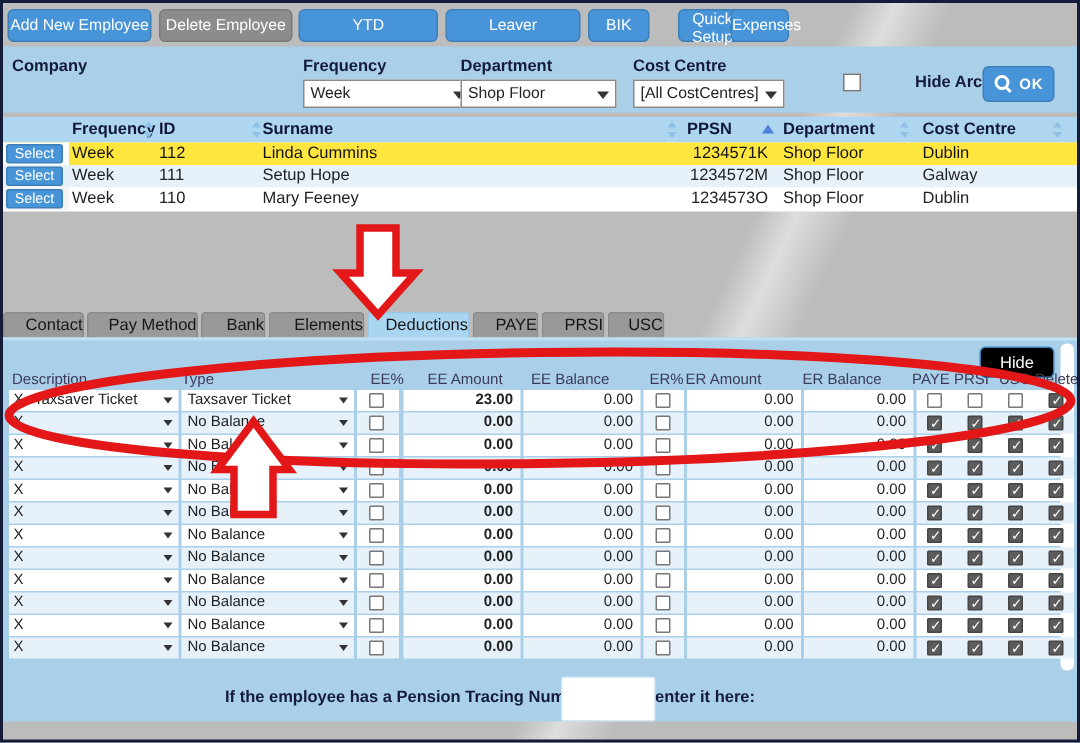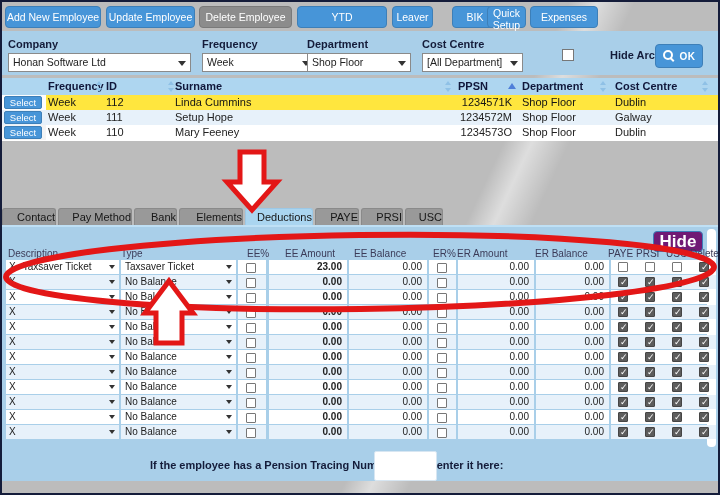--- a/index.html
+++ b/index.html
@@ -64,22 +64,22 @@
   .tab { position:absolute; top:0; height:17px; background:#999; color:#161616; font-size:11px;
          text-align:right; line-height:17px; border-radius:3px 3px 0 0; border:1px solid #8a8a8a; border-bottom:none; cursor:pointer; }
   .tab.active { background:#aad5f0; border-color:#9cc8e6; font-weight:normal; }
   .tab:nth-child(1){left:0;width:54px}  .tab:nth-child(2){left:56px;width:74px}
   .tab:nth-child(3){left:132px;width:43px}.tab:nth-child(4){left:177px;width:64px}
   .tab:nth-child(5){left:243px;width:68px}.tab:nth-child(6){left:313px;width:44px}
   .tab:nth-child(7){left:359px;width:42px}.tab:nth-child(8){left:403px;width:38px}
 
   
   .panel { position:absolute; left:0; top:223px; width:716px; height:256px; background:#a9cfe9; border-top:2px solid #bfe0f5; }
-  .hide-btn { position:absolute; left:651px; top:4px; width:50px; height:21px; background:#701a75; border:1px solid #3d7fb8;
-              border-radius:4px; color:#fff; font-size:17px; font-weight:bold; cursor:pointer; font-family:"Liberation Sans",sans-serif; }
+  .hide-btn { position:absolute; left:651px; top:4px; width:50px; height:21px; background:#000000; border:1px solid #3d7fb8;
+              border-radius:4px; color:#fff; font-size:11px; font-weight:normal; cursor:pointer; font-family:"Liberation Sans",sans-serif; }
   .vscroll { position:absolute; left:705px; top:2px; width:9px; height:218px; background:#fff; border-radius:4px; cursor:pointer; }
   .dh { position:absolute; top:21px; font-size:10px; color:#3b3b58; }
   .dh.c-desc{left:6px} .dh.c-type{left:119px} .dh.c-eepct{left:245px} .dh.c-eeamt{left:283px}
   .dh.c-eebal{left:352px} .dh.c-erpct{left:431px} .dh.c-eramt{left:455px} .dh.c-erbal{left:533px}
   .dh.c-paye{left:606px} .dh.c-prsi{left:634px} .dh.c-usc{left:664px} .dh.c-del{left:688px}
   .d-row { position:absolute; left:0; width:716px; height:15px; }
   .d-row .cell { position:absolute; top:0; height:14px; background:#fff; font-size:10px; color:#222; line-height:14px; }
   .d-row.alt .cell { background:#e7f1fa; }
   .cell.c-desc { left:4px;  width:113px; padding-left:3px; cursor:pointer; }
   .cell.c-type { left:119px; width:115px; padding-left:4px; cursor:pointer; }
@@ -107,39 +107,37 @@
   
   .overlay { position:absolute; left:0; top:0; width:720px; height:495px; pointer-events:none; z-index:50; }
 </style>
 </head>
 <body>
 
 <div class="page">
 
   <div class="toolbar">
     <button class="tb-btn">Add New Employee</button>
-      <button class="tb-btn alt">Update Employee</button>
       <button class="tb-btn active">Delete Employee</button>
       <button class="tb-btn">YTD</button>
       <button class="tb-btn alt">Leaver</button>
       <button class="tb-btn">BIK</button>
       <button class="tb-btn alt">Quick Setup</button>
       <button class="tb-btn">Expenses</button>
   </div>
 
   <div class="filterbar">
     <span class="f-label" style="left:6px">Company</span>
     <span class="f-label" style="left:200px">Frequency</span>
     <span class="f-label" style="left:305px">Department</span>
     <span class="f-label" style="left:420px">Cost Centre</span>
 
-    <div class="f-select" style="left:6px;width:183px"><span>Honan Software Ltd</span><span class="chev-dn"></span></div>
     <div class="f-select" style="left:200px;width:113px"><span>Week</span><span class="chev-dn"></span></div>
     <div class="f-select" style="left:305px;width:104px"><span>Shop Floor</span><span class="chev-dn"></span></div>
-    <div class="f-select" style="left:420px;width:101px"><span>[All Department]</span><span class="chev-dn"></span></div>
+    <div class="f-select" style="left:420px;width:101px"><span>[All CostCentres]</span><span class="chev-dn"></span></div>
 
     <div class="hide-arch">
       <span class="box"></span>
       <span class="lbl">Hide Archived</span>
     </div>
 
     <div class="ok-btn">
       <span class="mag"></span>
       <span>OK</span>
     </div>

